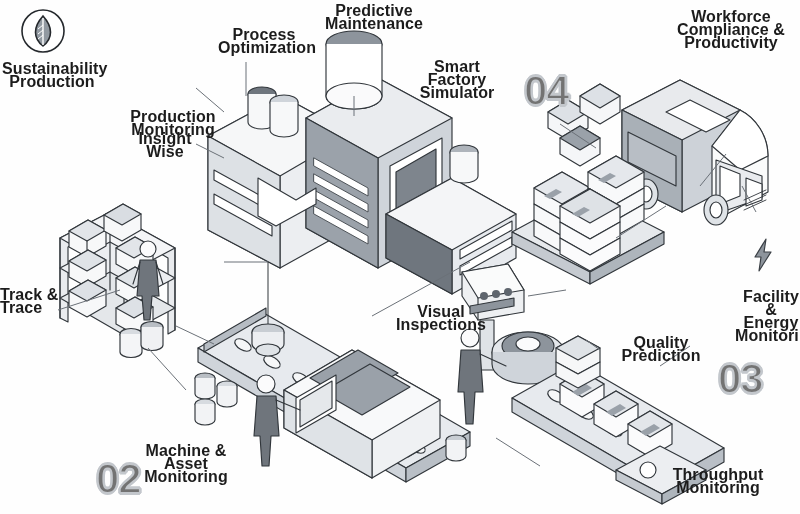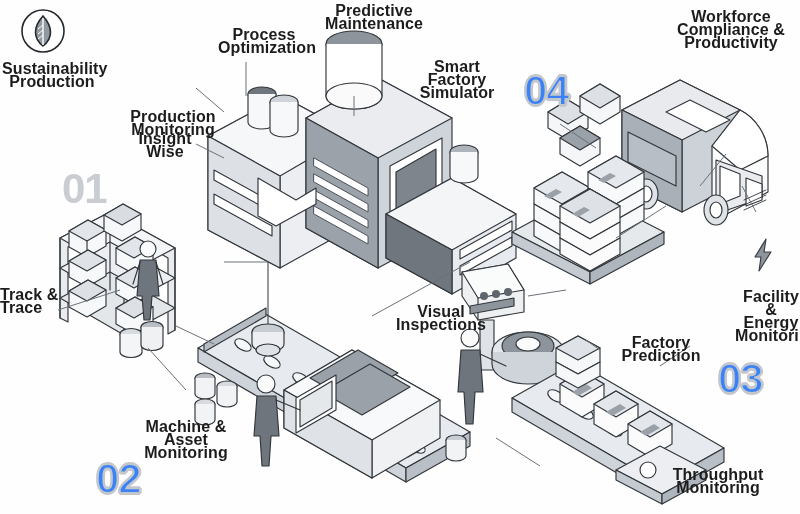--- a/index.html
+++ b/index.html
@@ -34,21 +34,21 @@
   .label.left  { text-align: left; }
 
   
   .stepnum {
     position: absolute;
     font-family: "Liberation Sans", sans-serif;
     font-weight: bold;
     font-size: 42px;
     line-height: 42px;
     letter-spacing: -1px;
-    color: #3b82f6;
+    color: #737373;
     -webkit-text-stroke: 2px #c3c7cc;
     text-shadow:
       -1.6px 0 #c3c7cc, 1.6px 0 #c3c7cc,
       0 -1.6px #c3c7cc, 0 1.6px #c3c7cc;
   }
   .stepnum.solid {
     color: #c9cdd2;
     -webkit-text-stroke: 0;
     text-shadow: none;
   }
@@ -431,28 +431,27 @@
   <div class="label" style="left:404px; top:60px;  width:106px;">Smart Factory
 Simulator</div>
   <div class="label" style="left:676px; top:10px;  width:110px;">Workforce
 Compliance &amp;
 Productivity</div>
   <div class="label" style="left:120px; top:132px; width:90px;">Insight Wise</div>
   <div class="label left" style="left:0px;   top:288px; width:62px;">Track &amp;
 Trace</div>
   <div class="label" style="left:396px; top:305px; width:90px;">Visual
 Inspections</div>
-  <div class="label" style="left:620px; top:336px; width:82px;">Factory
+  <div class="label" style="left:620px; top:336px; width:82px;">Quality
 Prediction</div>
   <div class="label" style="left:704px; top:290px; width:72px;margin-left:31px;">Facility &amp;
 Energy
 Monitoring</div>
-  <div class="label" style="left:126px; top:420px; width:120px;">Machine &amp;
+  <div class="label" style="left:126px; top:444px; width:120px;">Machine &amp;
 Asset Monitoring</div>
   <div class="label" style="left:668px; top:468px; width:100px;text-align:center;">Throughput
 Monitoring</div>
 
-  <div class="stepnum solid" style="left:62px;  top:168px;">01</div>
   <div class="stepnum" style="left:64px;  top:458px;margin-left:32px;">02</div>
   <div class="stepnum" style="left:694px; top:358px;margin-left:24px;">03</div>
   <div class="stepnum" style="left:524px; top:70px;">04</div>
 
 </div>
 
 </body></html>

